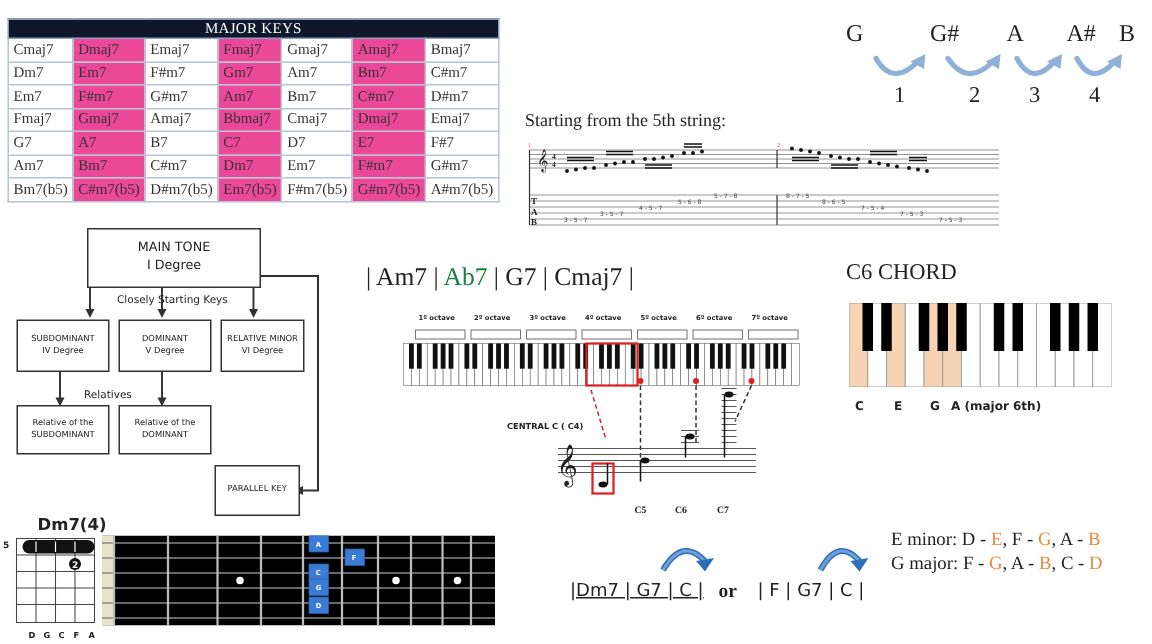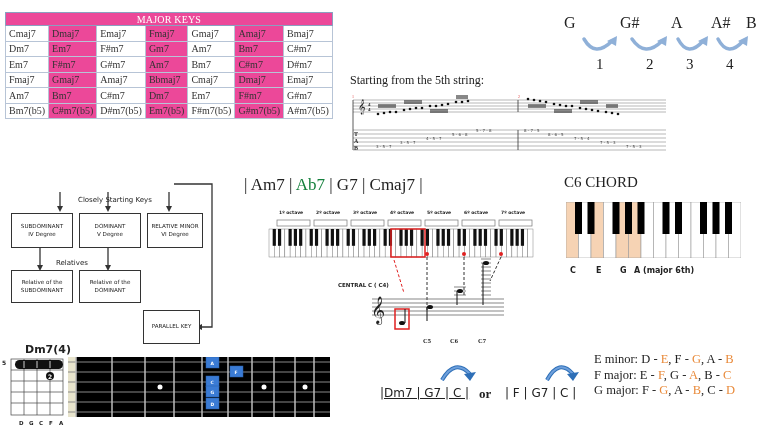--- a/index.html
+++ b/index.html
@@ -2,21 +2,21 @@
 <html><head>
 <meta charset="utf-8">
 <style>
   * { box-sizing: border-box; margin: 0; padding: 0; }
   html, body { width: 768px; height: 429px; background: #ffffff; overflow: hidden; }
   body { position: relative; font-family: "Liberation Serif", serif; color: #222; }
   .abs { position: absolute; }
 
   
   #keys-table { left: 5px; top: 12px; width: 318px; border-collapse: collapse; font-size: 10px; }
-  #keys-table th { background: #ec4899; color: #fff; font-weight: normal; border: 1px solid #8aa0c0; height: 12px; padding: 0 3px; font-size: 9.5px; }
+  #keys-table th { background: #0f172a; color: #fff; font-weight: normal; border: 1px solid #8aa0c0; height: 12px; padding: 0 3px; font-size: 9.5px; }
   #keys-table th.title { font-size: 10px; height: 13px; letter-spacing: .2px; }
   #keys-table td { border: 1px solid #b7c4d6; height: 15.5px; padding: 0 3px; color: #333; white-space: nowrap; }
   #keys-table td.shade { background: #ec4899; }
 
   
   .note-letter { font-size: 16px; color: #222; }
   .interval-num { font-size: 15px; color: #222; }
 
   
   #tab-title { left: 350px; top: 73px; font-size: 12px; }
@@ -78,20 +78,29 @@
         <td>D#m7</td>
       </tr>
       <tr>
         <td>Fmaj7</td>
         <td class="shade">Gmaj7</td>
         <td>Amaj7</td>
         <td class="shade">Bbmaj7</td>
         <td>Cmaj7</td>
         <td class="shade">Dmaj7</td>
         <td>Emaj7</td>
+      </tr>
+      <tr>
+        <td>G7</td>
+        <td class="shade">A7</td>
+        <td>B7</td>
+        <td class="shade">C7</td>
+        <td>D7</td>
+        <td class="shade">E7</td>
+        <td>F#7</td>
       </tr>
       <tr>
         <td>Am7</td>
         <td class="shade">Bm7</td>
         <td>C#m7</td>
         <td class="shade">Dm7</td>
         <td>Em7</td>
         <td class="shade">F#m7</td>
         <td>G#m7</td>
       </tr>
@@ -243,20 +252,24 @@
     </g>
     <g fill="#333">
       <polygon points="57,61 63,61 60,67"></polygon>
       <polygon points="105,61 111,61 108,67"></polygon>
       <polygon points="166,61 172,61 169,67"></polygon>
       <polygon points="37,120 43,120 40,126"></polygon>
       <polygon points="105,120 111,120 108,126"></polygon>
       <polygon points="202,179 202,185 196,182"></polygon>
     </g>
   </svg>
+  <div class="fbox" style="left:58px;top:7px;width:116px;height:40px;font-size:8.5px;">
+    <span>MAIN TONE</span>
+    <span>I Degree</span>
+  </div>
   <span class="flabel" style="left:78px;top:51px;">Closely  Starting Keys</span>
   <div class="fbox" style="left:11px;top:68px;width:62px;height:35px;">
     <span>SUBDOMINANT</span>
     <span>IV Degree</span>
   </div>
   <div class="fbox" style="left:79px;top:68px;width:62px;height:35px;">
     <span>DOMINANT</span>
     <span>V Degree</span>
   </div>
   <div class="fbox" style="left:147px;top:68px;width:56px;height:35px;">
@@ -566,15 +579,14 @@
     <polygon points="89,16 101,14 95,23" fill="#2e6fb7"></polygon>
     <polygon points="192,16 204,14 198,23" fill="#2e6fb7"></polygon>
   </svg>
   <span class="cadence" style="left:5px;top:28px;text-decoration:underline;">|Dm7 | G7 | C |</span>
   <span class="cadence" style="left:104px;top:28px;font-family:'Liberation Serif',serif;font-size:13px;font-weight:bold;">or</span>
   <span class="cadence" style="left:130px;top:28px;">| F | G7 | C |</span>
 </div>
 
 <div id="rel-list" class="abs" style="left:594px;top:352px;">
     <div class="rel-line"><span>E minor: </span><span>D</span> - <span class="o">E</span>, <span>F</span> - <span class="o">G</span>, <span>A</span> - <span class="o">B</span></div>
-    <div class="rel-line"><span>F major: </span><span>E</span> - <span class="o">F</span>, <span>G</span> - <span class="o">A</span>, <span>B</span> - <span class="o">C</span></div>
     <div class="rel-line"><span>G major: </span><span>F</span> - <span class="o">G</span>, <span>A</span> - <span class="o">B</span>, <span>C</span> - <span class="o">D</span></div>
   </div>
 
 </body></html>

